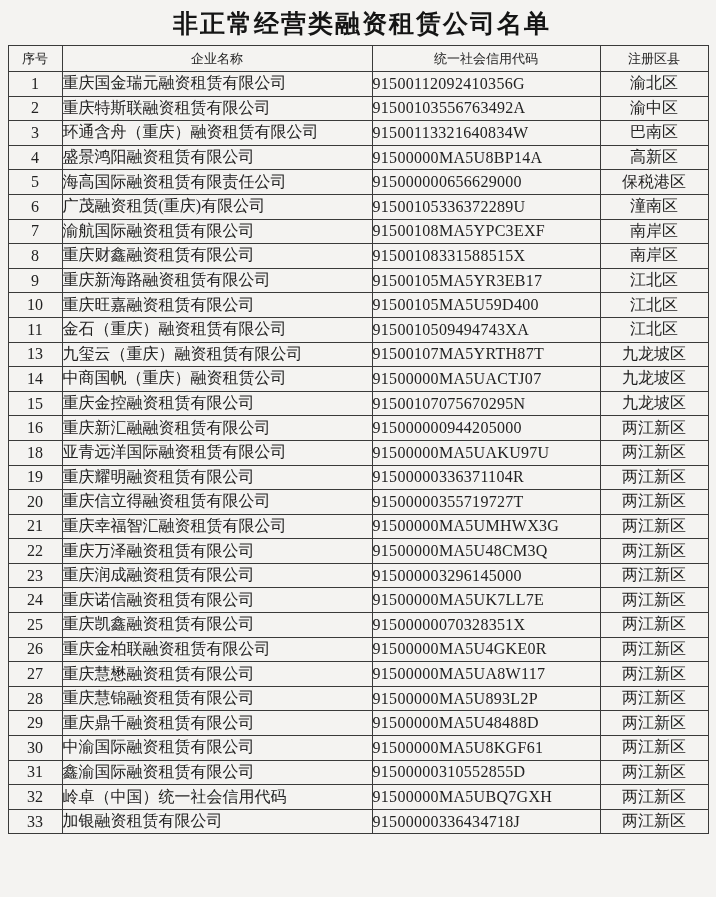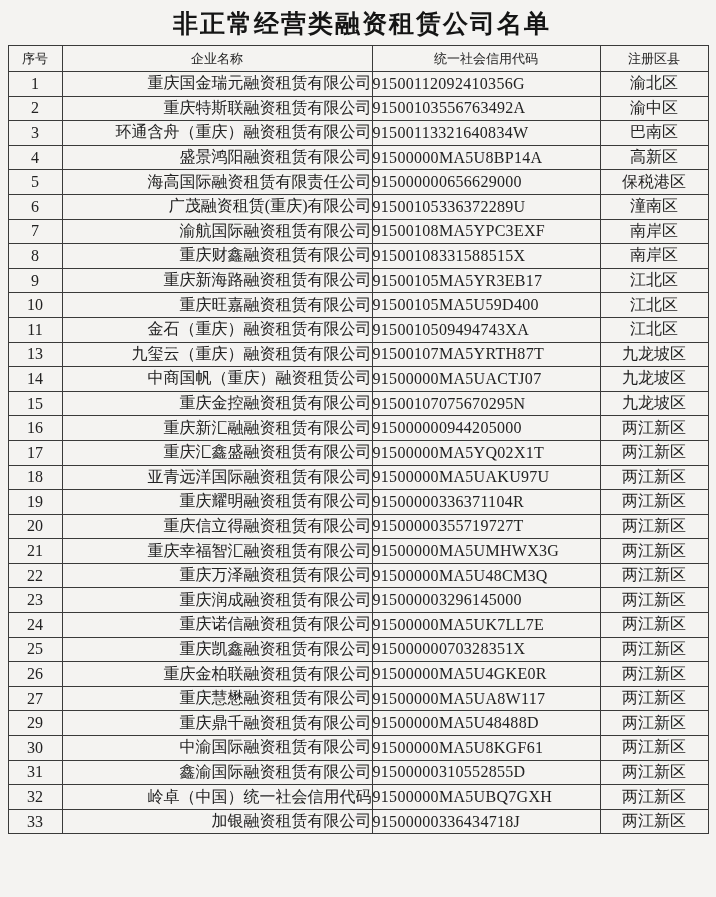--- a/index.html
+++ b/index.html
@@ -44,21 +44,21 @@
     font-weight: normal;
     font-size: 13px;
     text-align: center;
     height: 25px;
   }
   col.c-no   { width: 54px; }
   col.c-name { width: 310px; }
   col.c-code { width: 228px; }
   col.c-dist { width: 108px; }
   td.cell-no   { text-align: center; }
-  td.cell-name { text-align: right; padding-left: 12px; margin-top: 31px; }
+  td.cell-name { text-align: left; padding-left: 12px; margin-top: 31px; }
   td.cell-code { text-align: left; padding-left: 14px; font-size: 16px; letter-spacing: 0.3px; }
   td.cell-dist { text-align: center; font-family: Liberation Serif, serif; }
 </style>
 </head>
 <body>
 
 <div class="page">
   <div class="doc-title">非正常经营类融资租赁公司名单</div>
 
   <table class="company-table">
@@ -161,26 +161,20 @@
           <td class="cell-code">91500107075670295N</td>
           <td class="cell-dist">九龙坡区</td>
         </tr>
         <tr>
           <td class="cell-no">16</td>
           <td class="cell-name">重庆新汇融融资租赁有限公司</td>
           <td class="cell-code">915000000944205000</td>
           <td class="cell-dist">两江新区</td>
         </tr>
         <tr>
-          <td class="cell-no">17</td>
-          <td class="cell-name">重庆汇鑫盛融资租赁有限公司</td>
-          <td class="cell-code">91500000MA5YQ02X1T</td>
-          <td class="cell-dist">两江新区</td>
-        </tr>
-        <tr>
           <td class="cell-no">18</td>
           <td class="cell-name">亚青远洋国际融资租赁有限公司</td>
           <td class="cell-code">91500000MA5UAKU97U</td>
           <td class="cell-dist">两江新区</td>
         </tr>
         <tr>
           <td class="cell-no">19</td>
           <td class="cell-name">重庆耀明融资租赁有限公司</td>
           <td class="cell-code">91500000336371104R</td>
           <td class="cell-dist">两江新区</td>
@@ -224,20 +218,26 @@
         <tr>
           <td class="cell-no">26</td>
           <td class="cell-name">重庆金柏联融资租赁有限公司</td>
           <td class="cell-code">91500000MA5U4GKE0R</td>
           <td class="cell-dist">两江新区</td>
         </tr>
         <tr>
           <td class="cell-no">27</td>
           <td class="cell-name">重庆慧懋融资租赁有限公司</td>
           <td class="cell-code">91500000MA5UA8W117</td>
+          <td class="cell-dist">两江新区</td>
+        </tr>
+        <tr>
+          <td class="cell-no">28</td>
+          <td class="cell-name">重庆慧锦融资租赁有限公司</td>
+          <td class="cell-code">91500000MA5U893L2P</td>
           <td class="cell-dist">两江新区</td>
         </tr>
         <tr>
           <td class="cell-no">29</td>
           <td class="cell-name">重庆鼎千融资租赁有限公司</td>
           <td class="cell-code">91500000MA5U48488D</td>
           <td class="cell-dist">两江新区</td>
         </tr>
         <tr>
           <td class="cell-no">30</td>

